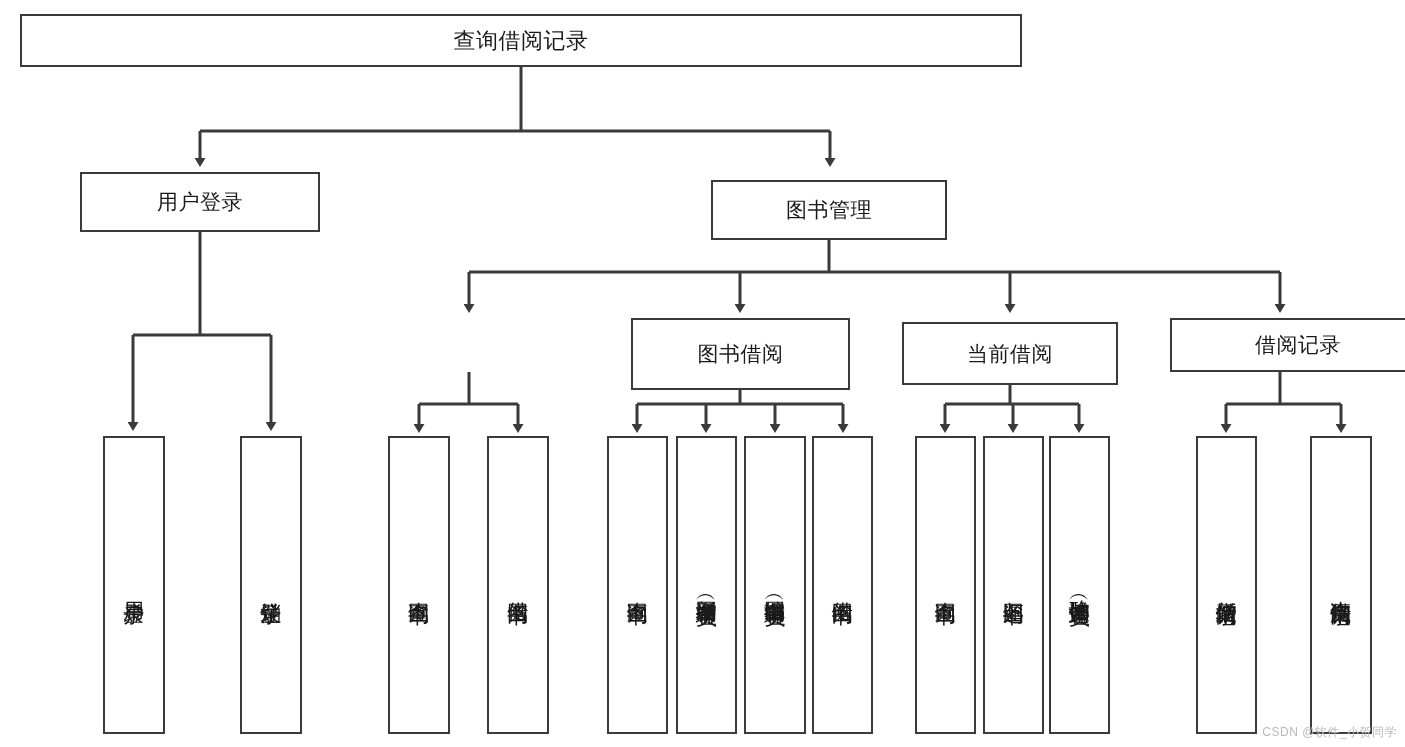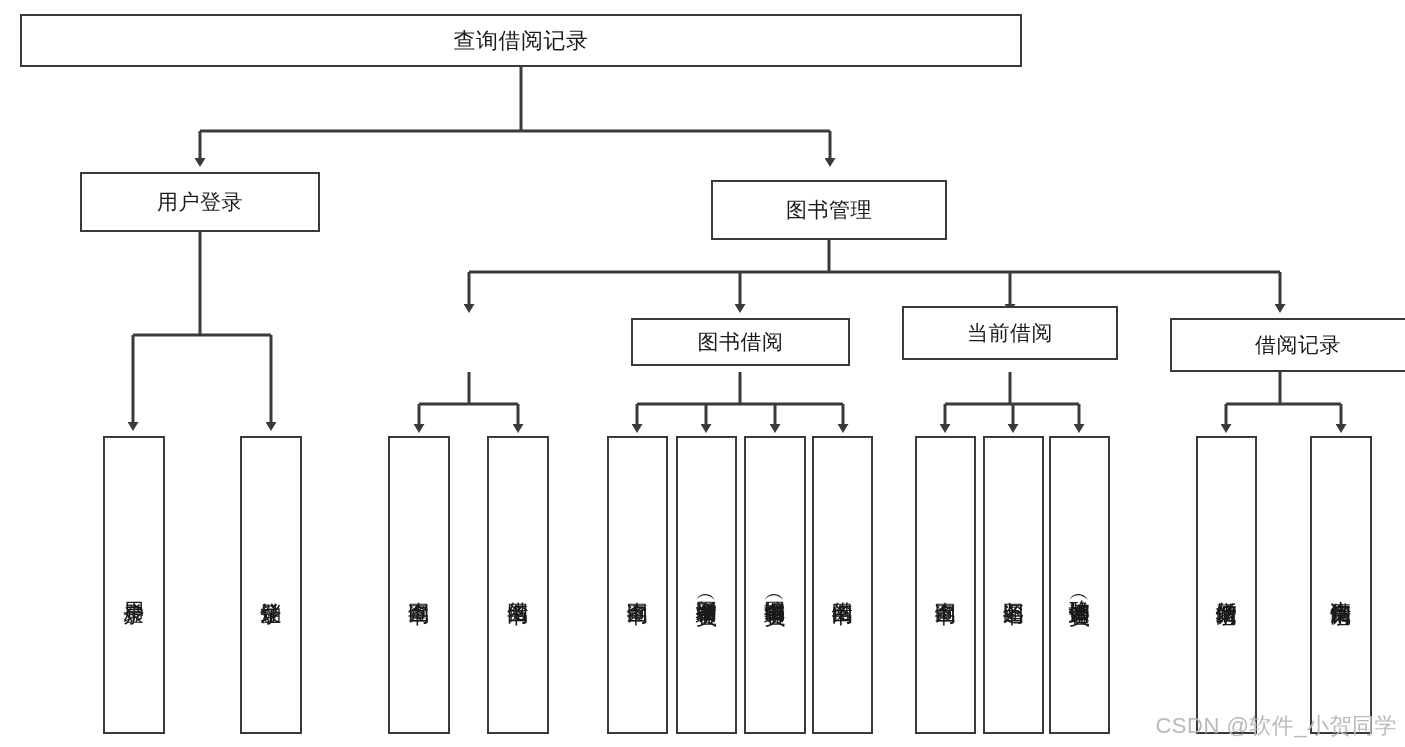--- a/index.html
+++ b/index.html
@@ -54,21 +54,21 @@
     font-size: 21px;
     line-height: 1.12;
     letter-spacing: 1px;
     white-space: nowrap;
     color: #1a1a1a;
   }
   .watermark {
     position: absolute;
     right: 8px;
     bottom: 6px;
-    font-size: 22px;
+    font-size: 12px;
     color: #b9b9b9;
     letter-spacing: 0.5px;
     white-space: nowrap;
   }
 </style>
 </head>
 <body>
 
 <div id="diagram-root">
 
@@ -128,25 +128,25 @@
 
   <div class="node horizontal" style="left:80px; top:172px; width:240px; height:60px;">
     <span>用户登录</span>
   </div>
 
   <div class="node horizontal" style="left:711px; top:172px; width:236px; height:60px;margin-top:8px;">
     <span>图书管理</span>
   </div>
 
 
-  <div class="node horizontal" style="left:631px; top:318px; width:219px; height:48px;">
+  <div class="node horizontal" style="left:631px; top:318px; width:219px; height:72px;">
     <span>图书借阅</span>
   </div>
 
-  <div class="node horizontal" style="left:902px; top:306px; width:216px; height:54px;font-family:Liberation Serif, serif;">
+  <div class="node horizontal" style="left:902px; top:322px; width:216px; height:63px;font-family:Liberation Serif, serif;">
     <span>当前借阅</span>
   </div>
 
   <div class="node horizontal" style="left:1170px; top:318px; width:256px; height:54px;">
     <span>借阅记录</span>
   </div>
 
   <div class="node leaf" style="left:103px; top:436px; width:62px; height:298px;">
     <span class="vtext">用户登录</span>
   </div>

